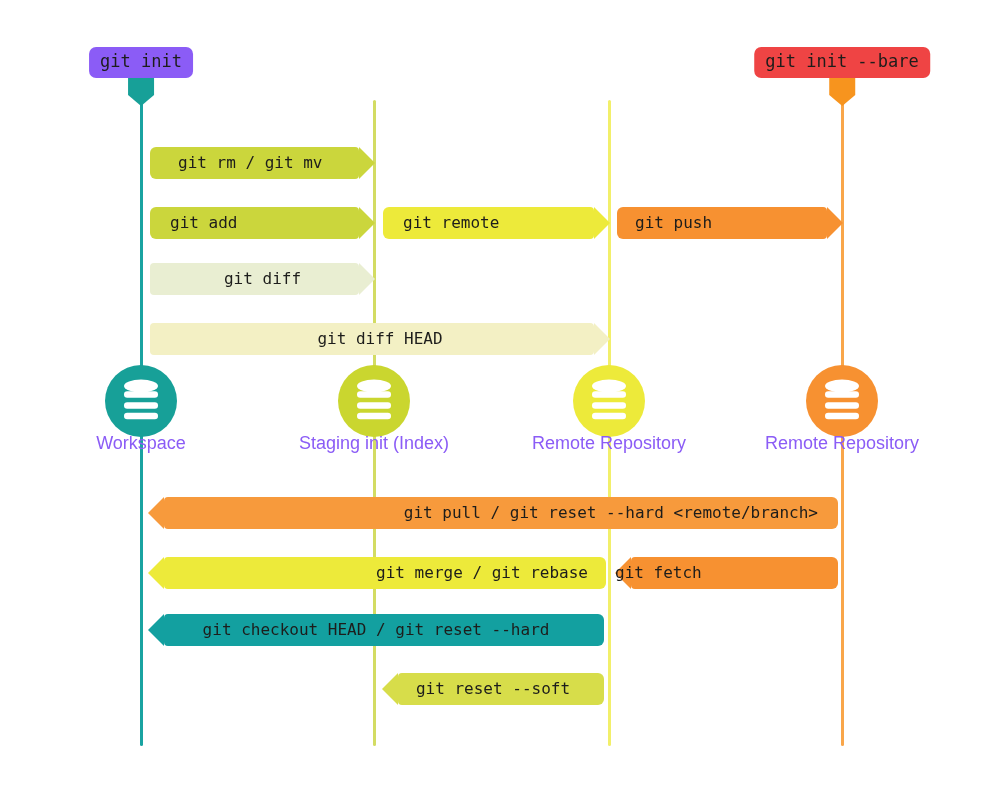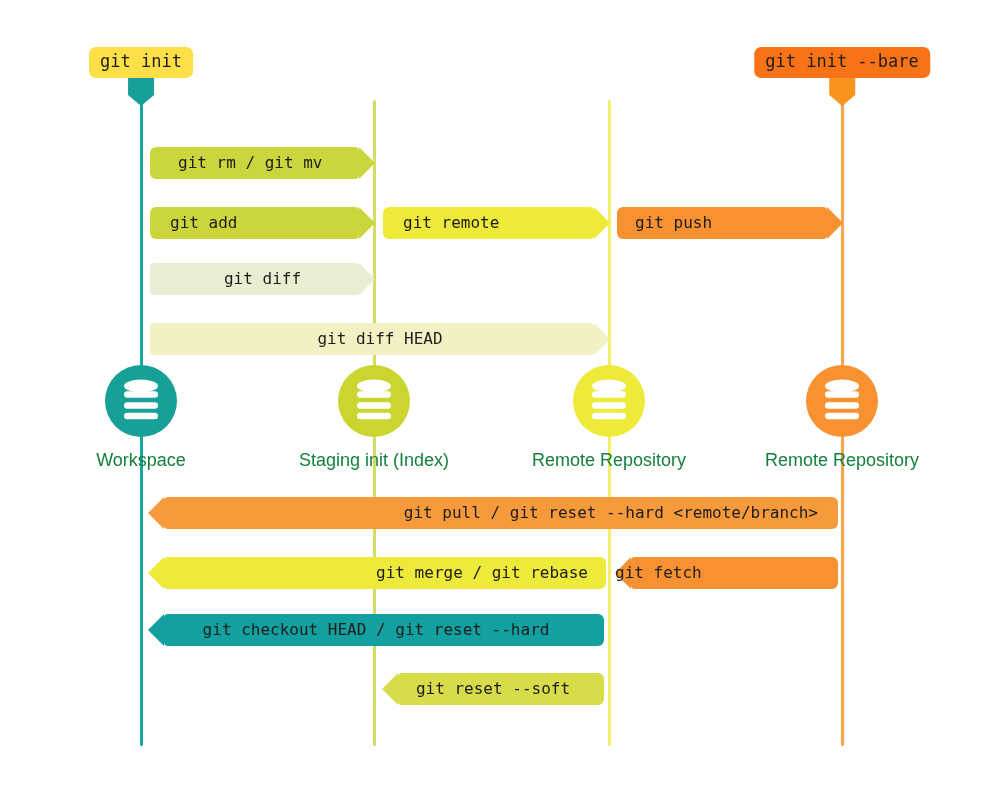--- a/index.html
+++ b/index.html
@@ -30,40 +30,40 @@
                border-top:16px solid transparent;border-bottom:16px solid transparent;}
   .arrow .tail-notch{position:absolute;top:0;width:0;height:0;
                border-top:16px solid transparent;border-bottom:16px solid transparent;}
   .arrow .lbl{position:relative;z-index:3;width:100%;
               font-family:"DejaVu Sans Mono","Liberation Mono",monospace;
               font-size:16px;color:#1d1d1b;white-space:nowrap;line-height:32px;}
 
   
   .node{position:absolute;}
   .node-circle{position:relative;width:72px;height:72px;border-radius:50%;}
-  .node-label{position:absolute;top:85px;left:50%;transform:translateX(-50%);
-              font-family:"Liberation Sans",sans-serif;font-size:18px;color:#15803d;
+  .node-label{position:absolute;top:68px;left:50%;transform:translateX(-50%);
+              font-family:"Liberation Sans",sans-serif;font-size:18px;color:#8b5cf6;
               white-space:nowrap;}
   .db{position:absolute;left:50%;top:50%;transform:translate(-50%,-50%);}
 </style>
 </head>
 <body>
 
 <div id="canvas">
     <div class="lane" style="left: 140px; top: 100px; height: 646px; background: rgb(25, 163, 161);"></div>
     <div class="lane" style="left: 373px; top: 100px; height: 646px; background: rgb(211, 220, 99);"></div>
     <div class="lane" style="left: 608px; top: 100px; height: 646px; background: rgb(242, 239, 106);"></div>
     <div class="lane" style="left: 841px; top: 100px; height: 646px; background: rgb(249, 166, 74);"></div>
     <div class="init-badge" style="left: 141px; top: 47px; transform: translateX(-50%);">
-      <div class="init-pill" style="background: #fde047;">git init</div>
+      <div class="init-pill" style="background: #8b5cf6;">git init</div>
       <div class="init-stem" style="background: rgb(23, 160, 152); top: 100%;"></div>
       <div class="init-tip" style="border-top: 11px solid rgb(23, 160, 152); top: calc(100% + 17px);"></div>
     </div>
     <div class="init-badge" style="left: 842px; top: 47px; transform: translateX(-50%);">
-      <div class="init-pill" style="background: #f97316;">git init --bare</div>
+      <div class="init-pill" style="background: #ef4444;">git init --bare</div>
       <div class="init-stem" style="background: rgb(247, 148, 30); top: 100%;"></div>
       <div class="init-tip" style="border-top: 11px solid rgb(247, 148, 30); top: calc(100% + 17px);"></div>
     </div>
     <div class="arrow" style="left: 150px; top: 147px; width: 225px;">
       <div class="body" style="background: rgb(203, 214, 60); left: 0px; width: 209px; border-top-left-radius: 6px; border-bottom-left-radius: 6px;"></div>
       <div class="head" style="left: 209px; border-left: 16px solid rgb(203, 214, 60);"></div>
       <div class="lbl" style="text-align: left; padding-left: 20px; margin-left: 8px;">git rm / git mv</div>
     </div>
     <div class="arrow" style="left: 150px; top: 207px; width: 189px;">
       <div class="body" style="background: rgb(203, 214, 60); left: 0px; width: 209px; border-top-left-radius: 6px; border-bottom-left-radius: 6px;"></div>

